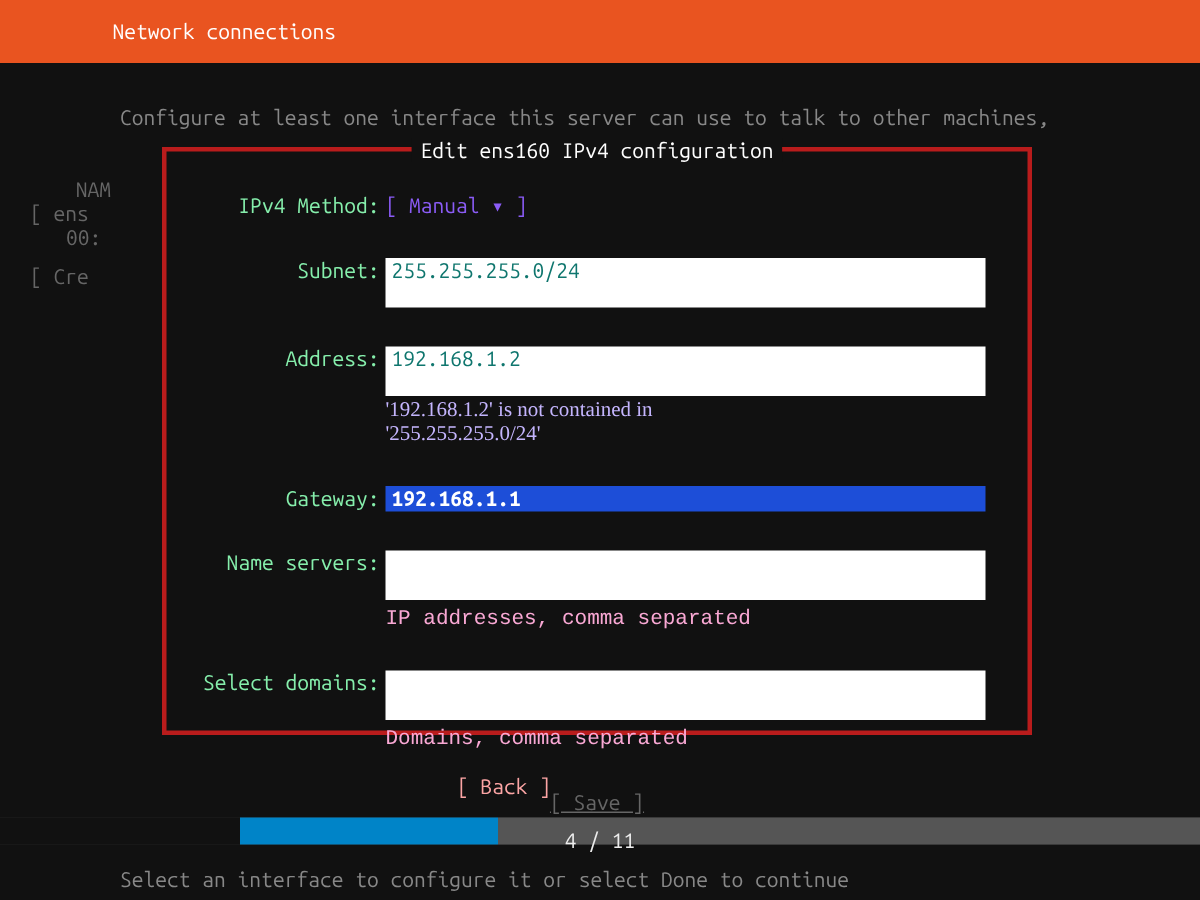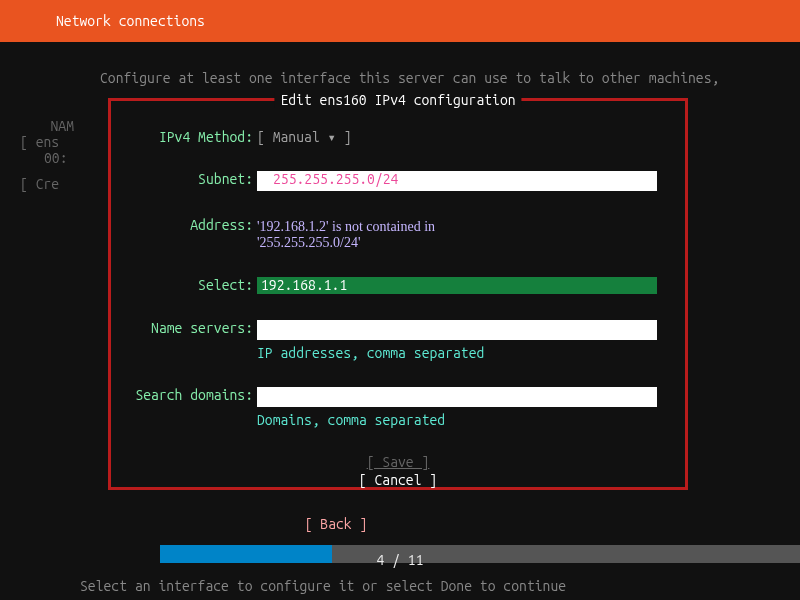--- a/index.html
+++ b/index.html
@@ -15,26 +15,26 @@
       font-size: 14px;
       color: #fff;
       overflow: hidden;
       position: relative;
     }
     .header {
       background: #e95420;
       height: 42px;
       display: flex;
       align-items: center;
-      padding-left: 56px;
+      padding-left: 75px;
       color: #fff;
     }
     .instruction {
       color: #888;
-      padding: 28px 0 0 100px;
+      padding: 28px 0 0 80px;
     }
     .bg-text {
       position: absolute;
       color: #666;
       font-size: 14px;
       white-space: pre;
       text-align: right;
     }
     .bg-left1 { top: 118px; left: 44px; text-align: right; width: 30px;}
     .bg-left2 { top: 134px; left: 20px; }
@@ -74,47 +74,49 @@
       text-align: right;
       color: #86efac;
       padding-right: 4px;
       padding-top: 0;
     }
     .value-area {
       flex: 1;
       position: relative;
     }
     .dropdown {
-      color: #a3a3a3;
+      color: #8b5cf6;
     }
     .input-white {
       background: #fff;
-      color: #ec4899;
+      color: #0f766e;
       width: 400px;
-      height: 20px;
-      padding: 0 16px;
+      height: 33px;
+      padding: 0 4px;
       display: inline-block;
     }
     .input-gray {
-      background: #15803d;
+      background: #1d4ed8;
       color: #fff;
       width: 400px;
       height: 17px;
       padding: 0 4px;
       display: inline-block;
+      font-weight: bold;
     }
     .error-text {
       color: #c4b5fd;
       margin-top: 2px;
       white-space: pre-line;
       font-family: Liberation Serif, serif;
     }
     .hint-text {
-      color: #5eead4;
+      color: #f9a8d4;
       margin-top: 2px;
+      font-family: Liberation Mono, monospace;
     }
     .buttons {
       text-align: center;
       margin-top: 26px;
     }
     .btn-line {
       margin-bottom: 2px;
     }
     .btn-save {
       color: #666;
@@ -203,42 +205,43 @@
     <div class="row spaced">
       <div class="label">Subnet:</div>
       <div class="value-area">
         <span class="input-white">255.255.255.0/24</span>
       </div>
     </div>
 
     <div class="row spaced">
       <div class="label">Address:</div>
       <div class="value-area">
+        <span class="input-white">192.168.1.2</span>
         <div class="error-text">'192.168.1.2' is not contained in
 '255.255.255.0/24'</div>
       </div>
     </div>
 
     <div class="row spaced">
-      <div class="label">Select:</div>
+      <div class="label">Gateway:</div>
       <div class="value-area">
         <span class="input-gray">192.168.1.1</span>
       </div>
     </div>
 
     <div class="row spaced">
       <div class="label">Name servers:</div>
       <div class="value-area">
         <span class="input-white"></span>
         <div class="hint-text">IP addresses, comma separated</div>
       </div>
     </div>
 
     <div class="row spaced">
-      <div class="label">Search domains:</div>
+      <div class="label">Select domains:</div>
       <div class="value-area">
         <span class="input-white"></span>
         <div class="hint-text">Domains, comma separated</div>
       </div>
     </div>
 
     <div class="buttons">
       <div class="btn-line btn-save">[ Save       ]</div>
       <div class="btn-line btn-cancel">[ Cancel     ]</div>
     </div>

